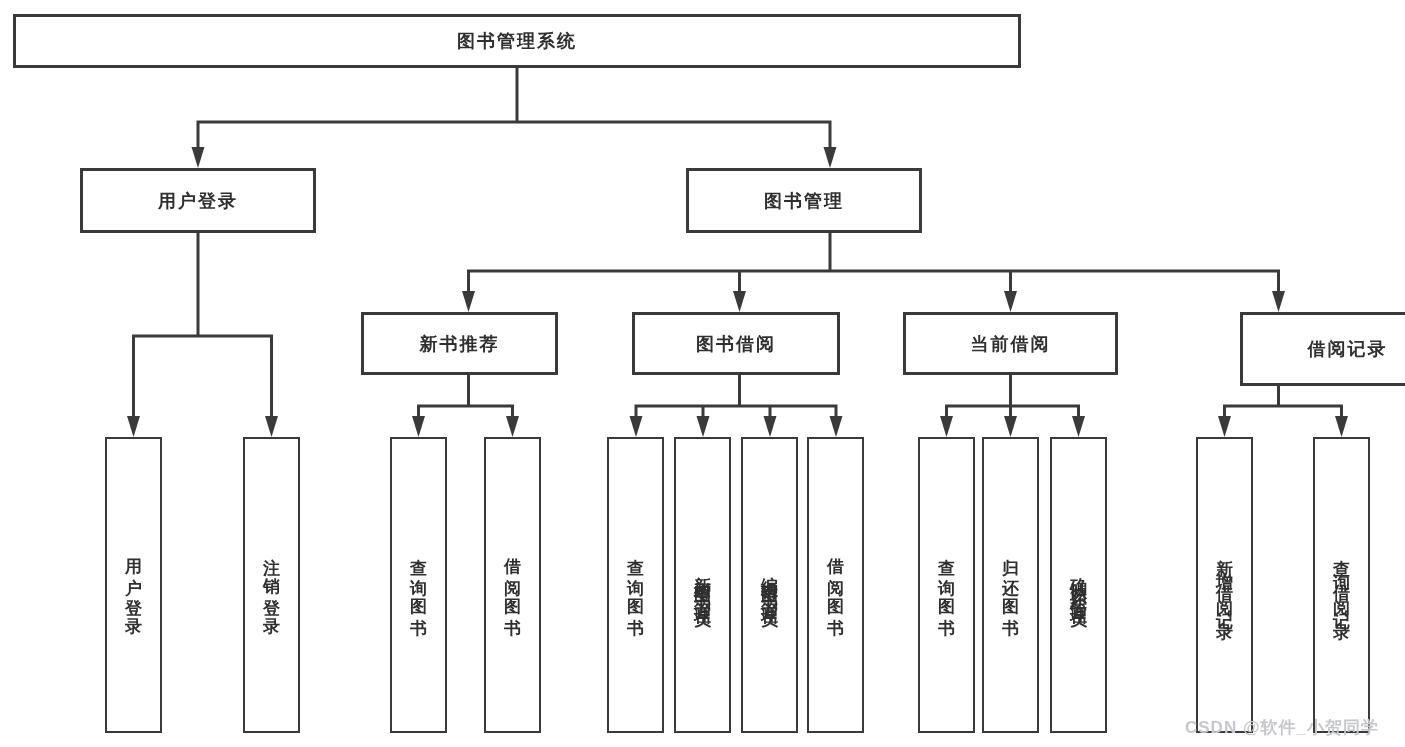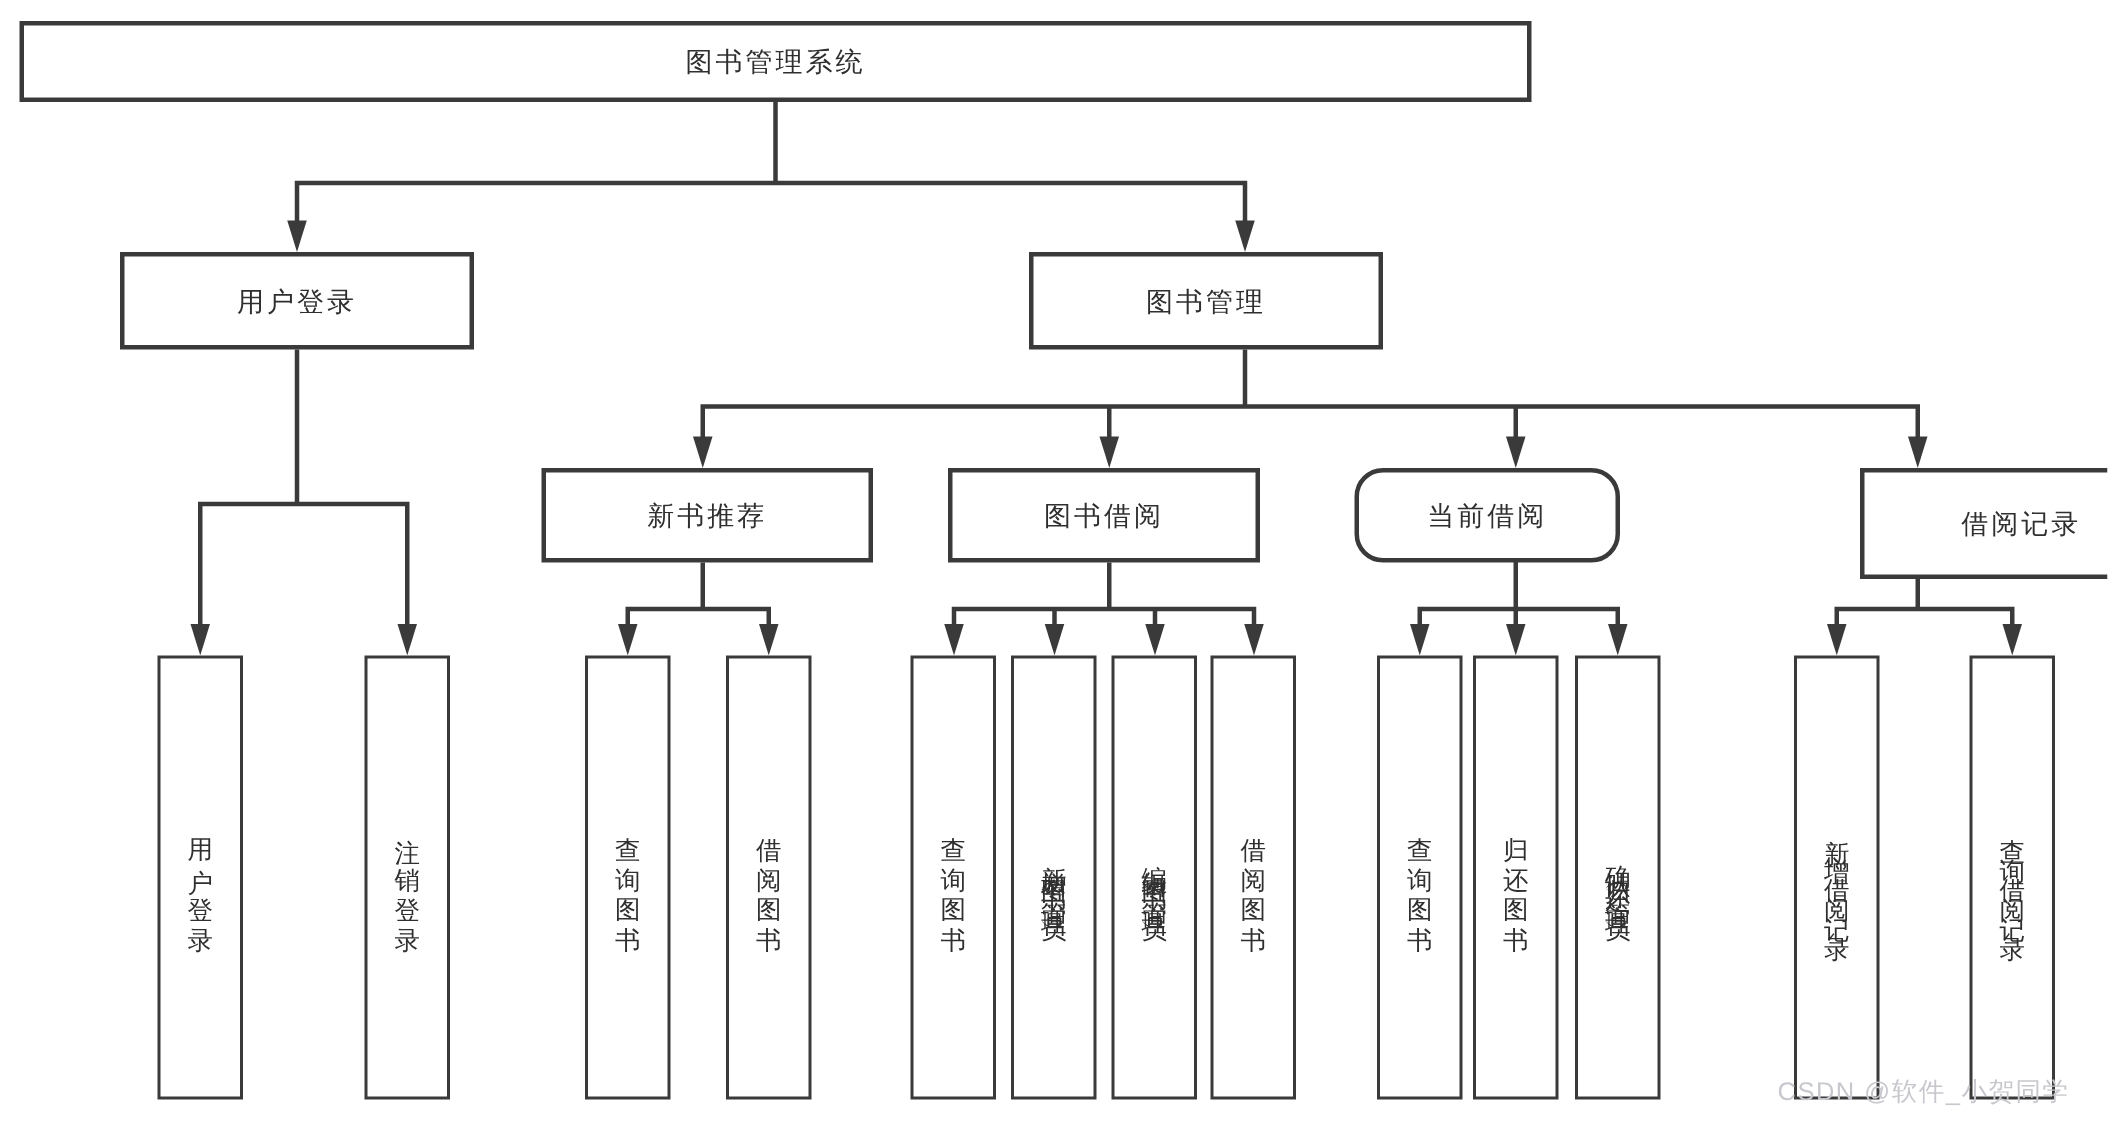--- a/index.html
+++ b/index.html
@@ -1,17 +1,17 @@
 <!DOCTYPE html>
 <html><head>
 <meta charset="utf-8">
 <style>
   html,body{margin:0;padding:0;background:#ffffff;}
   body{font-family:"Liberation Sans","DejaVu Sans",sans-serif;}
-  #canvas{position:relative;width:1405px;height:747px;background:#ffffff;overflow:hidden;}
+  #canvas{position:relative;width:1405px;height:747px;background:#ffffff;overflow:hidden;font-weight:bold;}
   #wires{position:absolute;left:0;top:0;width:1405px;height:747px;}
   .node{
     position:absolute;
     background:#ffffff;
     border:3px solid #3a3a3a;
     box-sizing:border-box;
     display:flex;align-items:center;justify-content:center;
     color:#2f2f2f;
     font-size:18px;
     letter-spacing:2px;
@@ -24,23 +24,23 @@
     font-size:17px;
     line-height:1;
   }
   .ls4{letter-spacing:20px;}
   .ls6{letter-spacing:13px;}
   .ls9{letter-spacing:5px;}
   
   .n-root{left:13px;top:14px;width:1008px;height:54px;}
   .n-user{left:80px;top:168px;width:236px;height:65px;}
   .n-mgmt{left:686px;top:168px;width:236px;height:65px;}
-  .n-rec {left:361px;top:312px;width:221px;height:63px;}
+  .n-rec {left:361px;top:312px;width:197px;height:63px;}
   .n-bor {left:632px;top:312px;width:208px;height:63px;}
-  .n-cur {left:903px;top:312px;width:177px;height:63px;border-radius:19px;}
+  .n-cur {left:903px;top:312px;width:215px;height:63px;}
   .n-log {left:1240px;top:312px;width:215px;height:74px;}
   .leaf{top:437px;width:57px;height:296px;}
   .lf-1 {left:105px;}
   .lf-2 {left:243px;}
   .lf-3 {left:390px;}
   .lf-4 {left:484px;}
   .lf-5 {left:607px;}
   .lf-6 {left:674px;}
   .lf-7 {left:741px;}
   .lf-8 {left:807px;}

